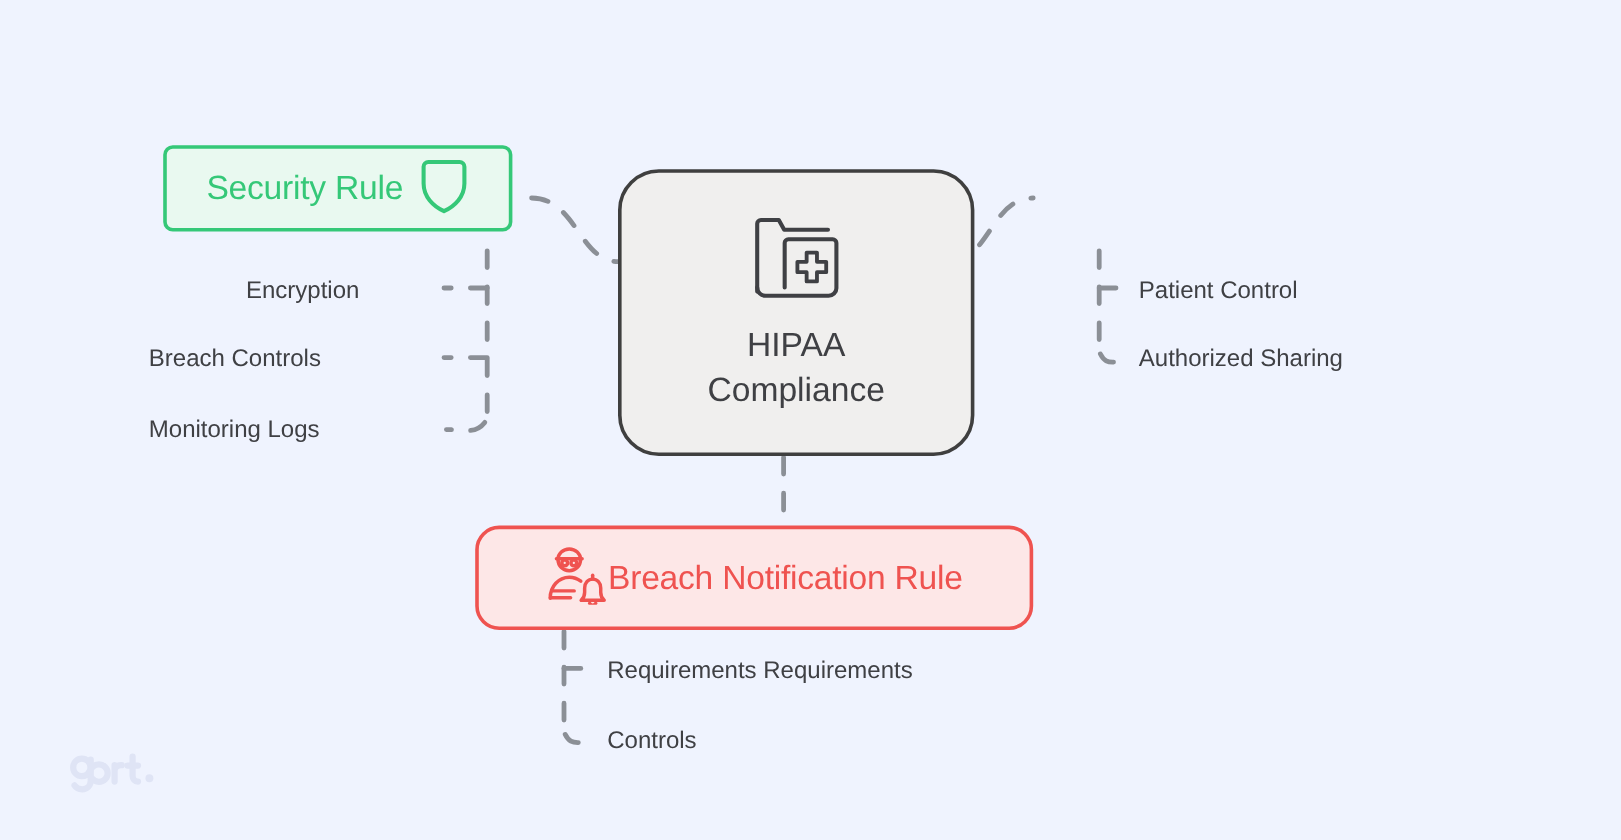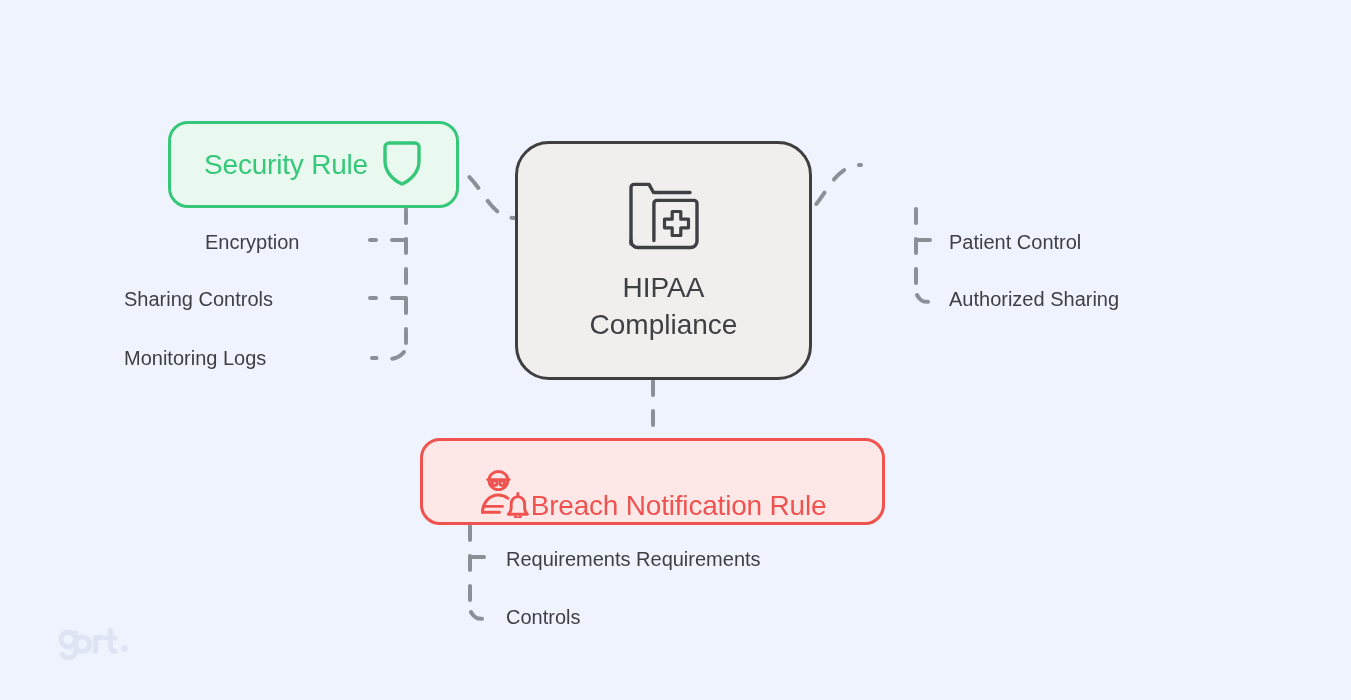--- a/index.html
+++ b/index.html
@@ -39,28 +39,28 @@
     border-style: solid;
   }
 
   .node-label {
     white-space: nowrap;
     letter-spacing: -0.2px;
   }
 
   
   #node-security {
-    left: 168px;
+    left: 136px;
     top: 121px;
     width: 291px;
-    height: 87px;
+    height: 72px;
     background: #e9f9f0;
     border-width: 3px;
     border-color: #35c878;
-    border-radius: 20px;
+    border-radius: 8px;
     gap: 13px;
   }
   #node-security .node-label {
     color: #35c878;
     font-size: 28px;
   }
 
   
   #node-privacy {
     left: 861px;
@@ -73,29 +73,28 @@
     border-radius: 20px;
     gap: 14px;
   }
   #node-privacy .node-label {
     color: #3b82f6;
     font-size: 28px;
   }
 
   
   #node-breach {
-    left: 420px;
+    left: 396px;
     top: 438px;
     width: 465px;
     height: 87px;
     background: #fde7e7;
     border-width: 3px;
     border-color: #ef5350;
     border-radius: 20px;
-    align-items: flex-end;
   }
   #node-breach .node-label {
     color: #ef5350;
     font-size: 28px;
   }
 
   
   #node-center {
     left: 515px;
     top: 141px;
@@ -215,21 +214,21 @@
           <path d="M33.3 46.3 L48.5 46.3 C46.4 44.4 45.6 42.6 45.6 39.5 L45.6 35.9 C45.6 31.9 42.8 28.6 38.9 28.6 C35 28.6 32.2 31.9 32.2 35.9 L32.2 39.5 C32.2 42.6 31.4 44.4 29.3 46.3 Z"></path>
           <path d="M38.9 28.6 L38.9 25.4"></path>
           <path d="M36.4 48.8 C37.1 49.9 38 50.3 38.9 50.3 C39.8 50.3 40.7 49.9 41.4 48.8"></path>
         </g>
       </svg>
     </span>
     <span class="node-label">Breach Notification Rule</span>
   </div>
 
   <div class="leaf leaf-right" id="leaf-encryption">Encryption</div>
-  <div class="leaf leaf-right" id="leaf-access">Sharing Controls</div>
+  <div class="leaf leaf-right" id="leaf-access">Breach Controls</div>
   <div class="leaf leaf-right" id="leaf-monitoring">Monitoring Logs</div>
 
   <div class="leaf" id="leaf-patient">Patient Control</div>
   <div class="leaf" id="leaf-authorized">Authorized Sharing</div>
 
   <div class="leaf" id="leaf-notification">Requirements Requirements</div>
   <div class="leaf" id="leaf-timelines">Controls</div>
 
   <div id="watermark">
     <svg width="88" height="38" viewBox="0 0 88 38" xmlns="http://www.w3.org/2000/svg">

